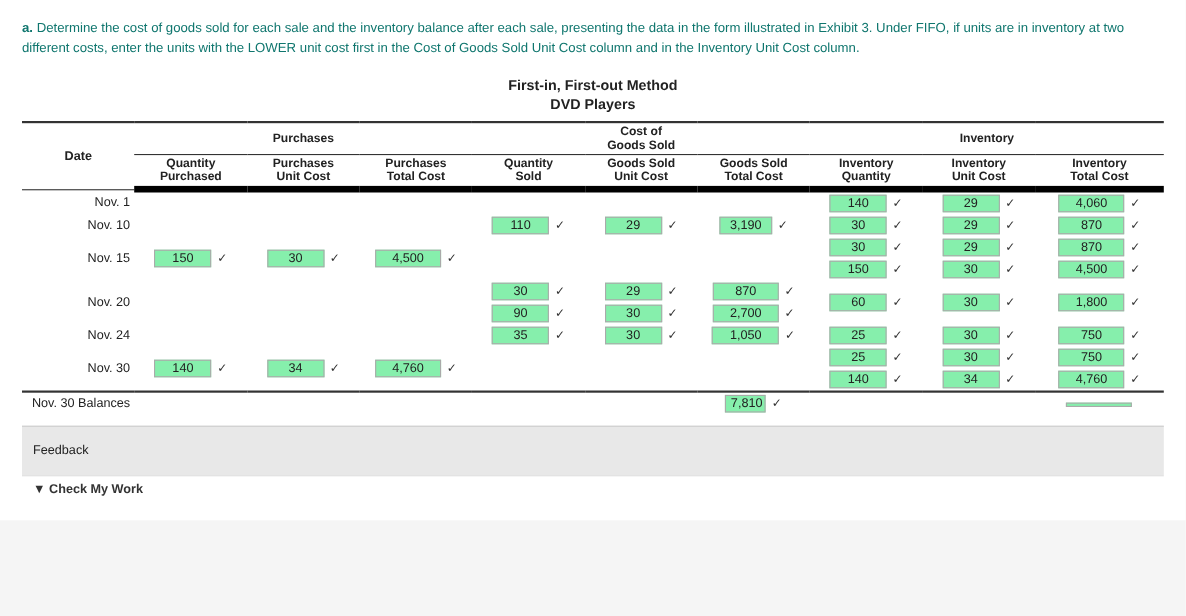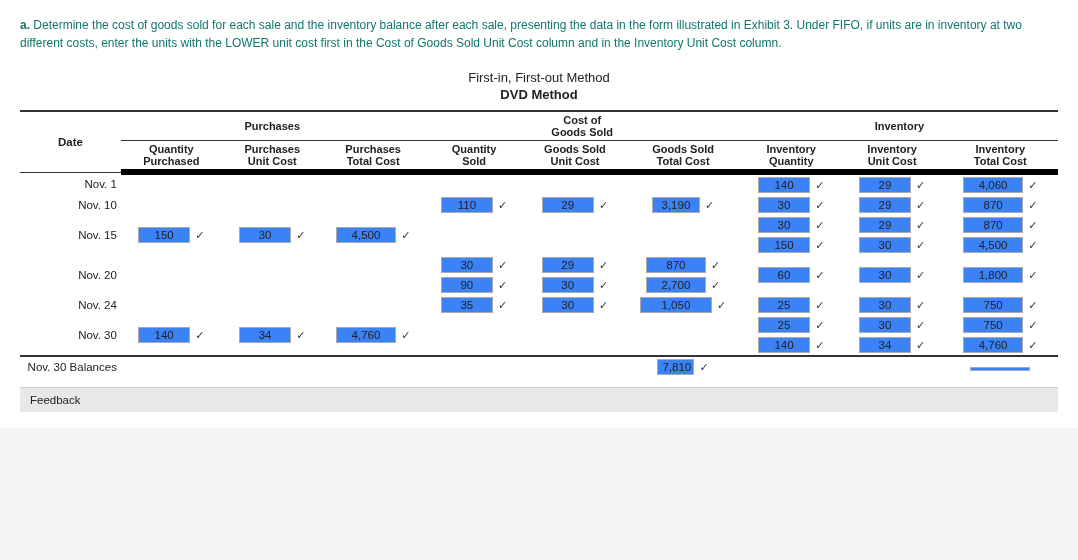--- a/index.html
+++ b/index.html
@@ -18,21 +18,21 @@
     }
     .instruction {
       font-size: 12px;
       line-height: 1.5;
       margin-bottom: 18px;
       color: #0f766e;
     }
     .instruction strong { font-weight: bold; }
     .table-title {
       text-align: center;
-      font-weight: normal;
+      font-weight: bold;
       font-size: 13px;
       margin-bottom: 2px;
     }
     .table-subtitle {
       text-align: center;
       font-size: 13px;
       font-weight: bold;
       margin-bottom: 8px;
     }
     .inventory-table {
@@ -63,38 +63,38 @@
       border-bottom: 1px solid #aaa;
       font-weight: bold;
       font-size: 11px;
     }
     .input-box {
       border: 1px solid #aaa;
       padding: 1px 4px;
       width: 52px;
       text-align: center;
       font-size: 11.5px;
-      background: #3b82f6;
+      background: #86efac;
       display: inline-block;
     }
     .check-icon {
       color: #333;
       font-size: 11px;
       margin-left: 2px;
     }
     .row-label { text-align: left; font-size: 11.5px; }
     .group-header {
       text-align: center;
       font-weight: bold;
       font-size: 11px;
       border-bottom: 1px solid #aaa;
     }
     .feedback-bar {
       background: #e8e8e8;
-      padding: 6px 10px;
+      padding: 16px 10px;
       font-size: 11.5px;
       margin-top: 10px;
       border-top: 1px solid #ccc;
     }
     .check-my-work {
       padding: 6px 10px;
       font-size: 11.5px;
       color: #555;
       border-top: 1px solid #ddd;
     }
@@ -110,21 +110,21 @@
 </head>
 <body>
 
 <div class="main-container">
   <p class="instruction">
     <strong>a.</strong>
     <span>Determine the cost of goods sold for each sale and the inventory balance after each sale, presenting the data in the form illustrated in Exhibit 3. Under FIFO, if units are in inventory at two different costs, enter the units with the LOWER unit cost first in the Cost of Goods Sold Unit Cost column and in the Inventory Unit Cost column.</span>
   </p>
 
   <div class="table-title">First-in, First-out Method</div>
-  <div class="table-subtitle">DVD Method</div>
+  <div class="table-subtitle">DVD Players</div>
 
   <table class="inventory-table">
     <thead>
       <tr>
         <th rowspan="2" class="col-date row-label">Date</th>
         <th colspan="3" class="group-header section-header">Purchases</th>
         <th colspan="3" class="group-header section-header">Cost of<br>Goods Sold</th>
         <th colspan="3" class="group-header section-header">Inventory</th>
       </tr>
       <tr>
@@ -208,21 +208,21 @@
         <td><span class="input-box" style="width:60px">2,700</span> <span class="check-icon">✓</span></td>
       </tr>
 
       <tr>
         <td class="left-align">Nov. 24</td>
         <td></td>
         <td></td>
         <td></td>
         <td><span class="input-box">35</span> <span class="check-icon">✓</span></td>
         <td><span class="input-box">30</span> <span class="check-icon">✓</span></td>
-        <td><span class="input-box" style="width:72px">1,050</span> <span class="check-icon">✓</span></td>
+        <td><span class="input-box" style="width:61px">1,050</span> <span class="check-icon">✓</span></td>
         <td><span class="input-box">25</span> <span class="check-icon">✓</span></td>
         <td><span class="input-box">30</span> <span class="check-icon">✓</span></td>
         <td><span class="input-box" style="width:60px">750</span> <span class="check-icon">✓</span></td>
       </tr>
 
       <tr>
         <td class="left-align" rowspan="2">Nov. 30</td>
         <td rowspan="2"><span class="input-box">140</span> <span class="check-icon">✓</span></td>
         <td rowspan="2"><span class="input-box">34</span> <span class="check-icon">✓</span></td>
         <td rowspan="2"><span class="input-box" style="width:60px">4,760</span> <span class="check-icon">✓</span></td>
@@ -254,13 +254,16 @@
         <td></td>
         <td></td>
         <td><span class="input-box" style="width:60px"></span></td>
       </tr>
     </tbody>
   </table>
 
   <div class="feedback-bar">
     <span>Feedback</span>
   </div>
+  <div class="check-my-work">
+    <span class="check-my-work-label">▼ Check My Work</span>
+  </div>
 </div>
 
 </body></html>

